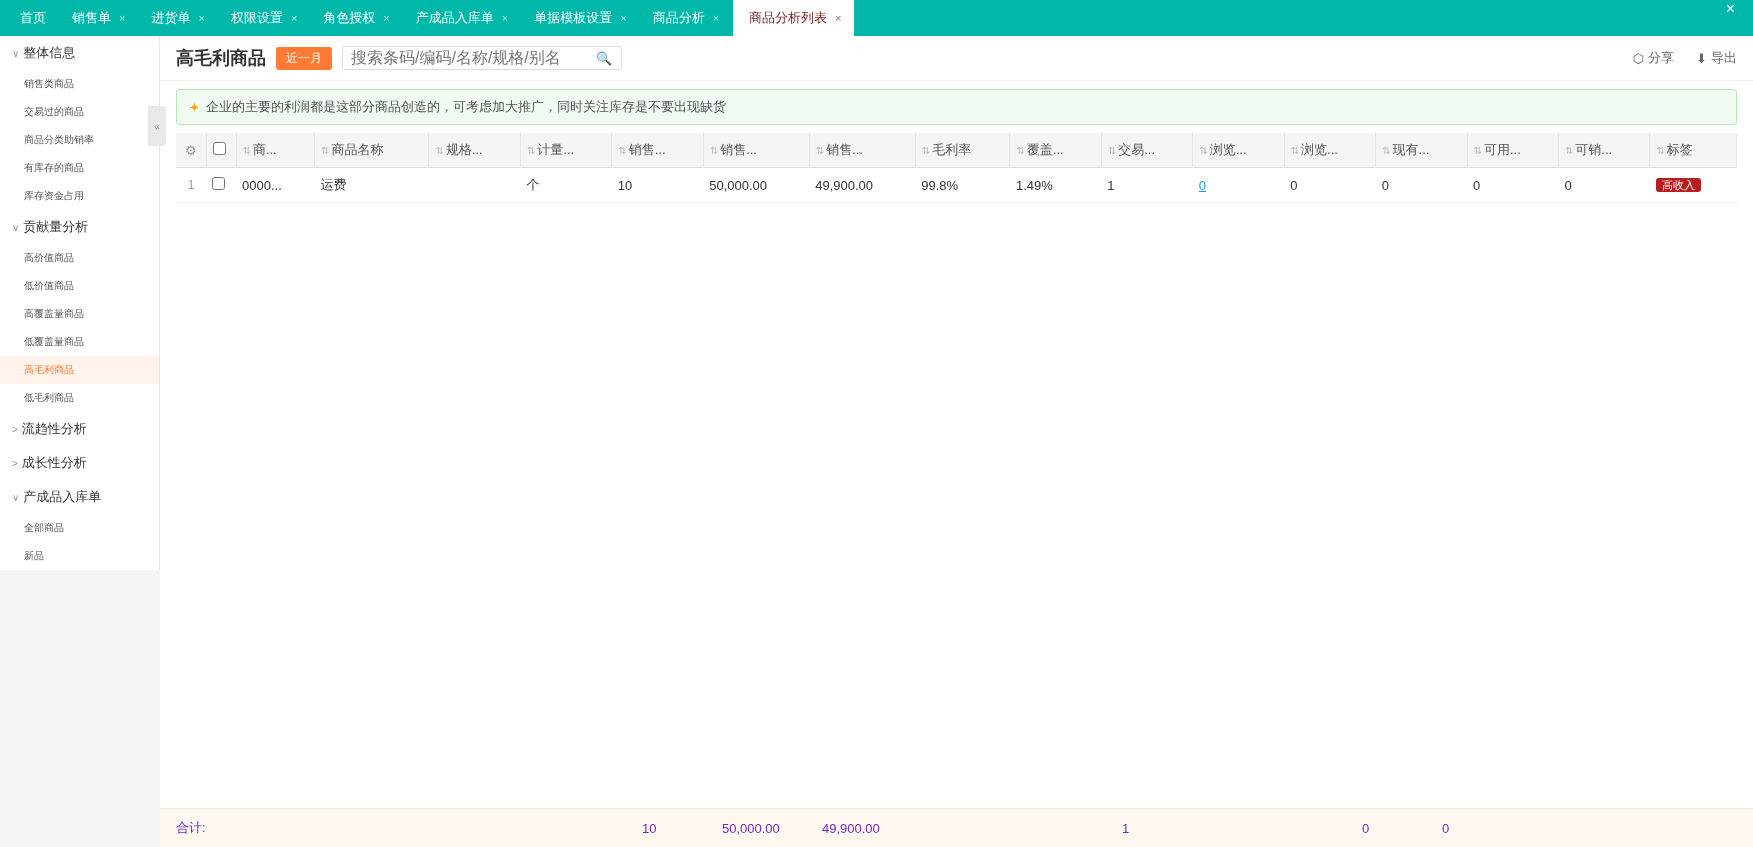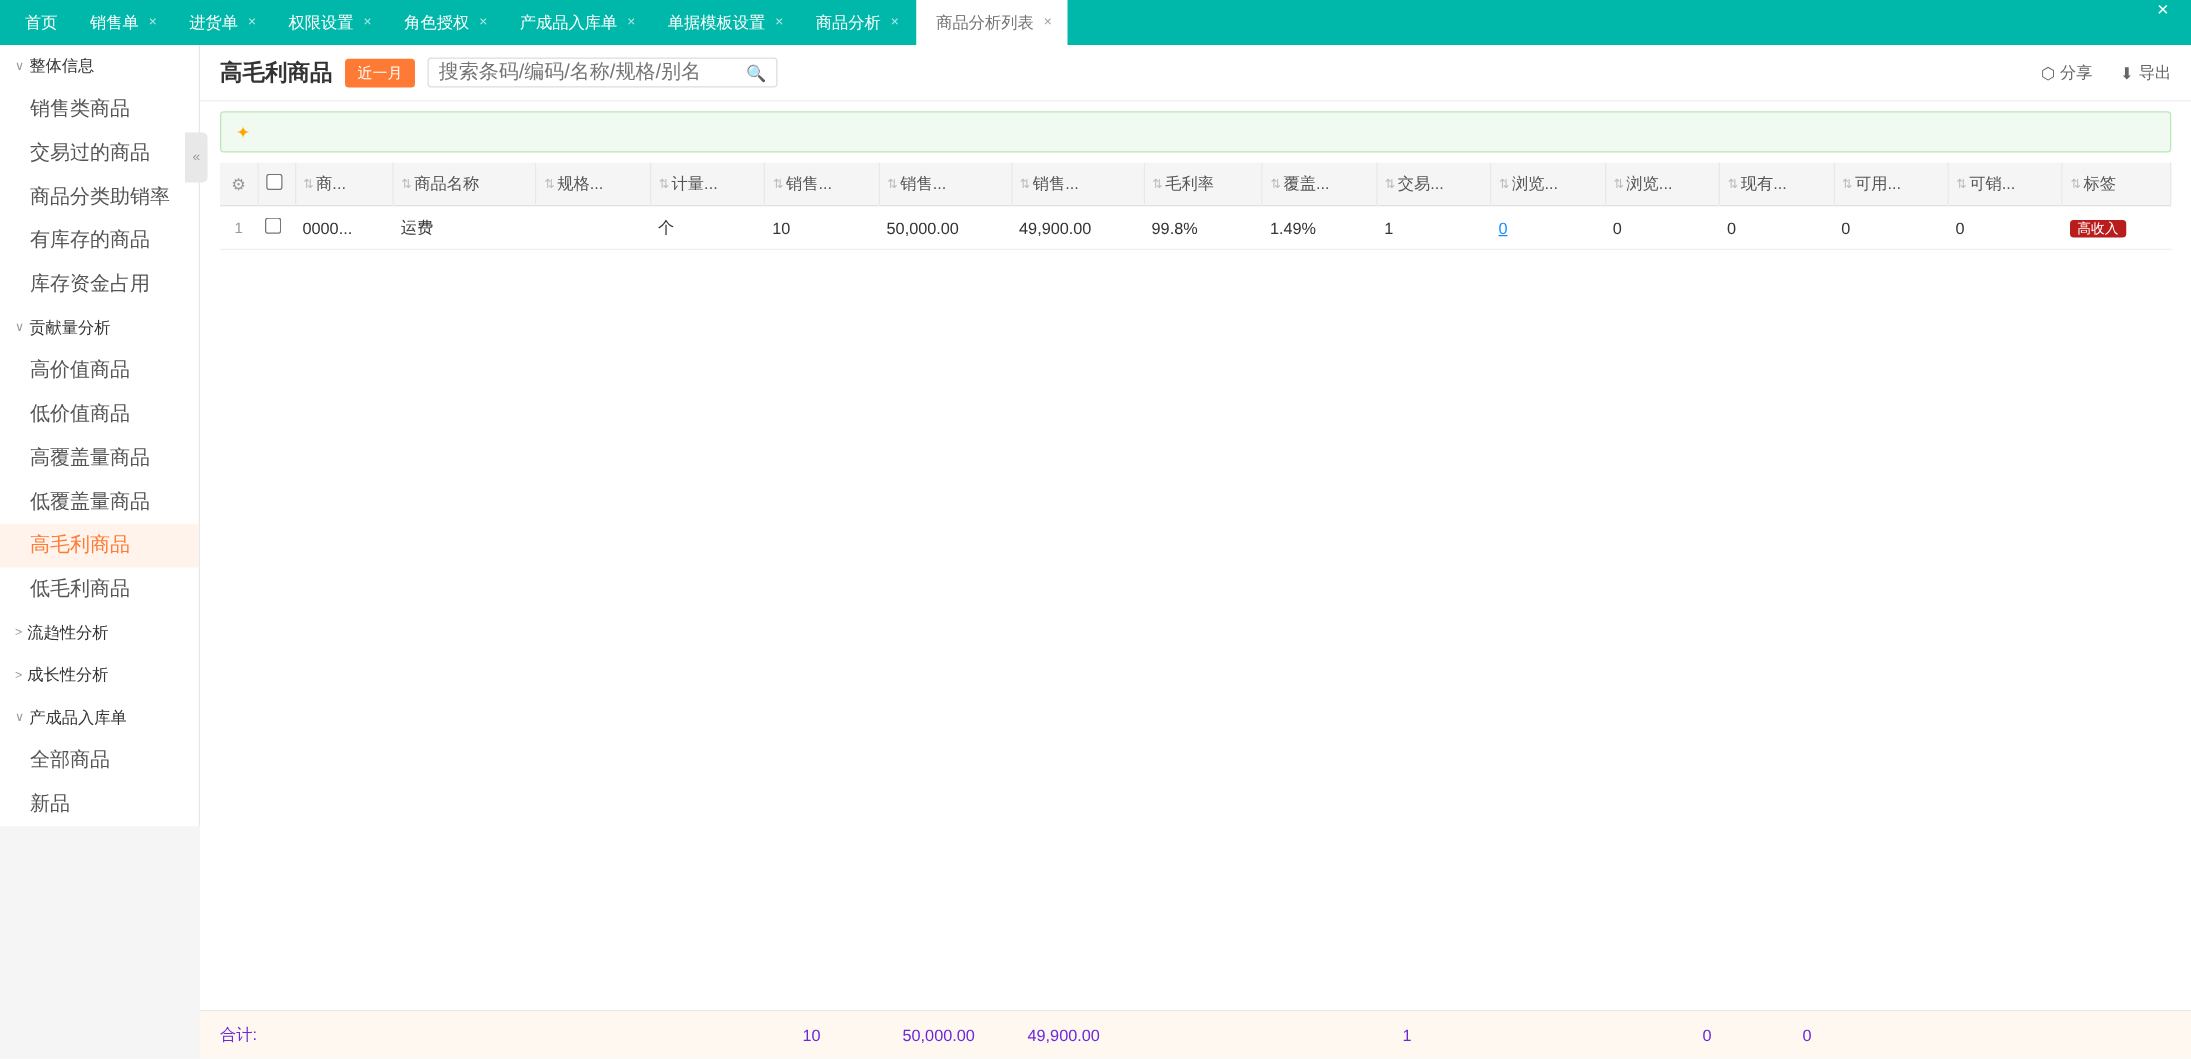--- a/index.html
+++ b/index.html
@@ -18,21 +18,21 @@
       color: #fff;
       padding: 0 12px;
       height: 36px;
       display: flex;
       align-items: center;
       cursor: pointer;
       white-space: nowrap;
       font-size: 13px;
       gap: 4px;
     }
-    .nav-item.active { background: #fff; color: #737373; padding-left: 16px; }
+    .nav-item.active { background: #fff; color: #7f1d1d; padding-left: 16px; }
     .nav-item .close-x { font-size: 11px; opacity: 0.7; margin-left: 4px; }
     .nav-close-btn {
       color: #fff;
       padding: 0 10px;
       cursor: pointer;
       font-size: 16px;
     }
 
     
     .main-layout {
@@ -54,21 +54,21 @@
       align-items: center;
       padding: 8px 12px;
       font-size: 13px;
       color: #333;
       cursor: pointer;
       gap: 4px;
     }
     .sidebar-group-header .arrow { font-size: 10px; color: #999; }
     .sidebar-item {
       padding: 7px 12px 7px 24px;
-      font-size: 16px;
+      font-size: 10px;
       color: #555;
       cursor: pointer;
       white-space: nowrap;
       overflow: hidden;
       text-overflow: ellipsis;
     }
     .sidebar-item.active { background: #fff3ec; color: #ff7b35; }
     .sidebar-collapse-btn {
       position: absolute;
       left: 148px;
@@ -302,20 +302,21 @@
           <span>分享</span>
         </button>
         <button class="action-btn" style="margin-left:12px;">
           <span>⬇</span>
           <span>导出</span>
         </button>
       </div>
 
       <div class="notice-bar">
         <span class="notice-icon">✦</span>
+        <span>企业的主要的利润都是这部分商品创造的，可考虑加大推广，同时关注库存是不要出现缺货</span>
       </div>
 
       <div class="table-container">
         <table>
           <thead id="table-head">
               <tr>
                 <th style="width: 30px; text-align: center; color: rgb(153, 153, 153);">⚙</th>
                 <th style="width: 30px;"><input type="checkbox" style=""></th>
                 <th>
                   <div class="col-header">

